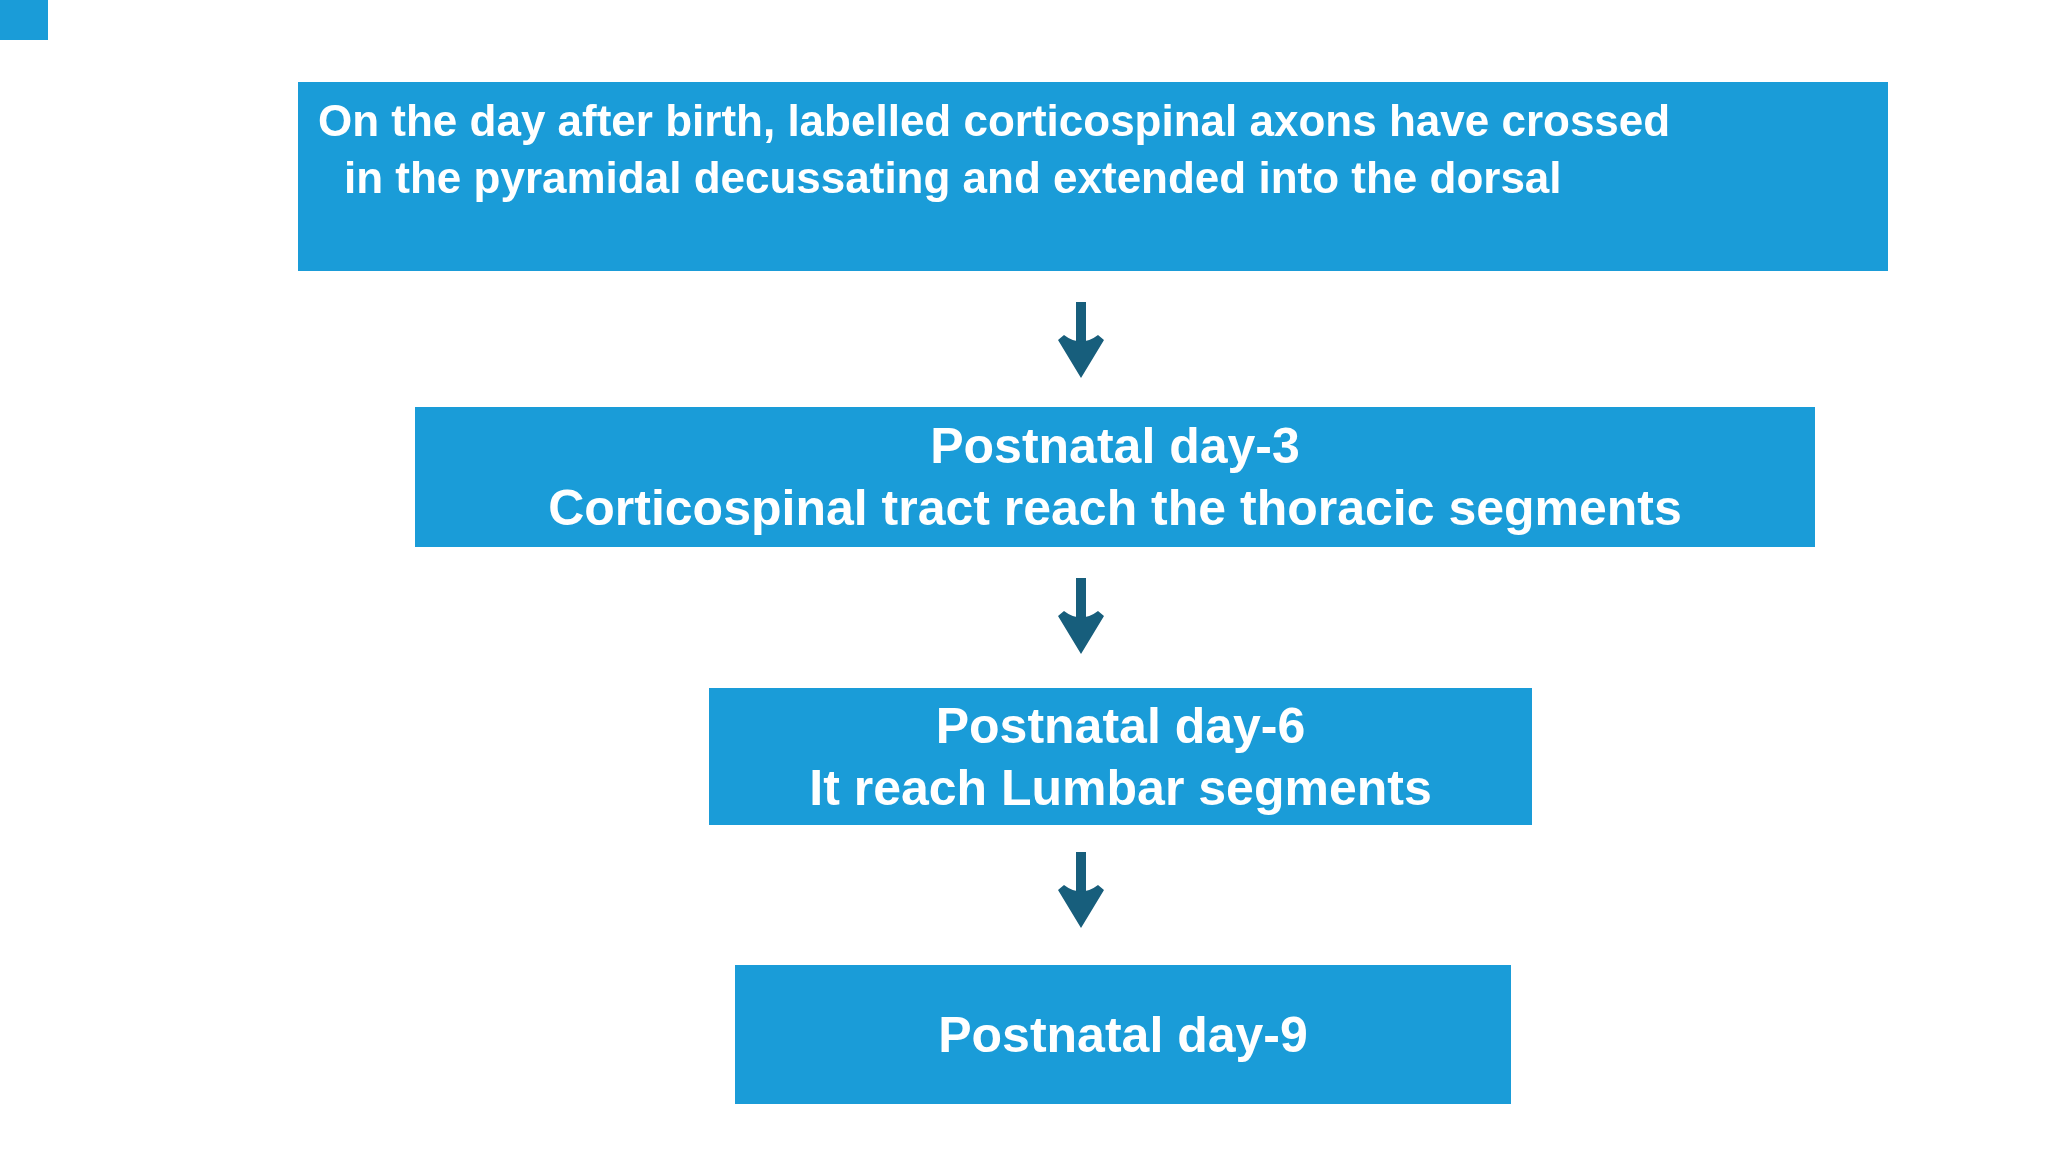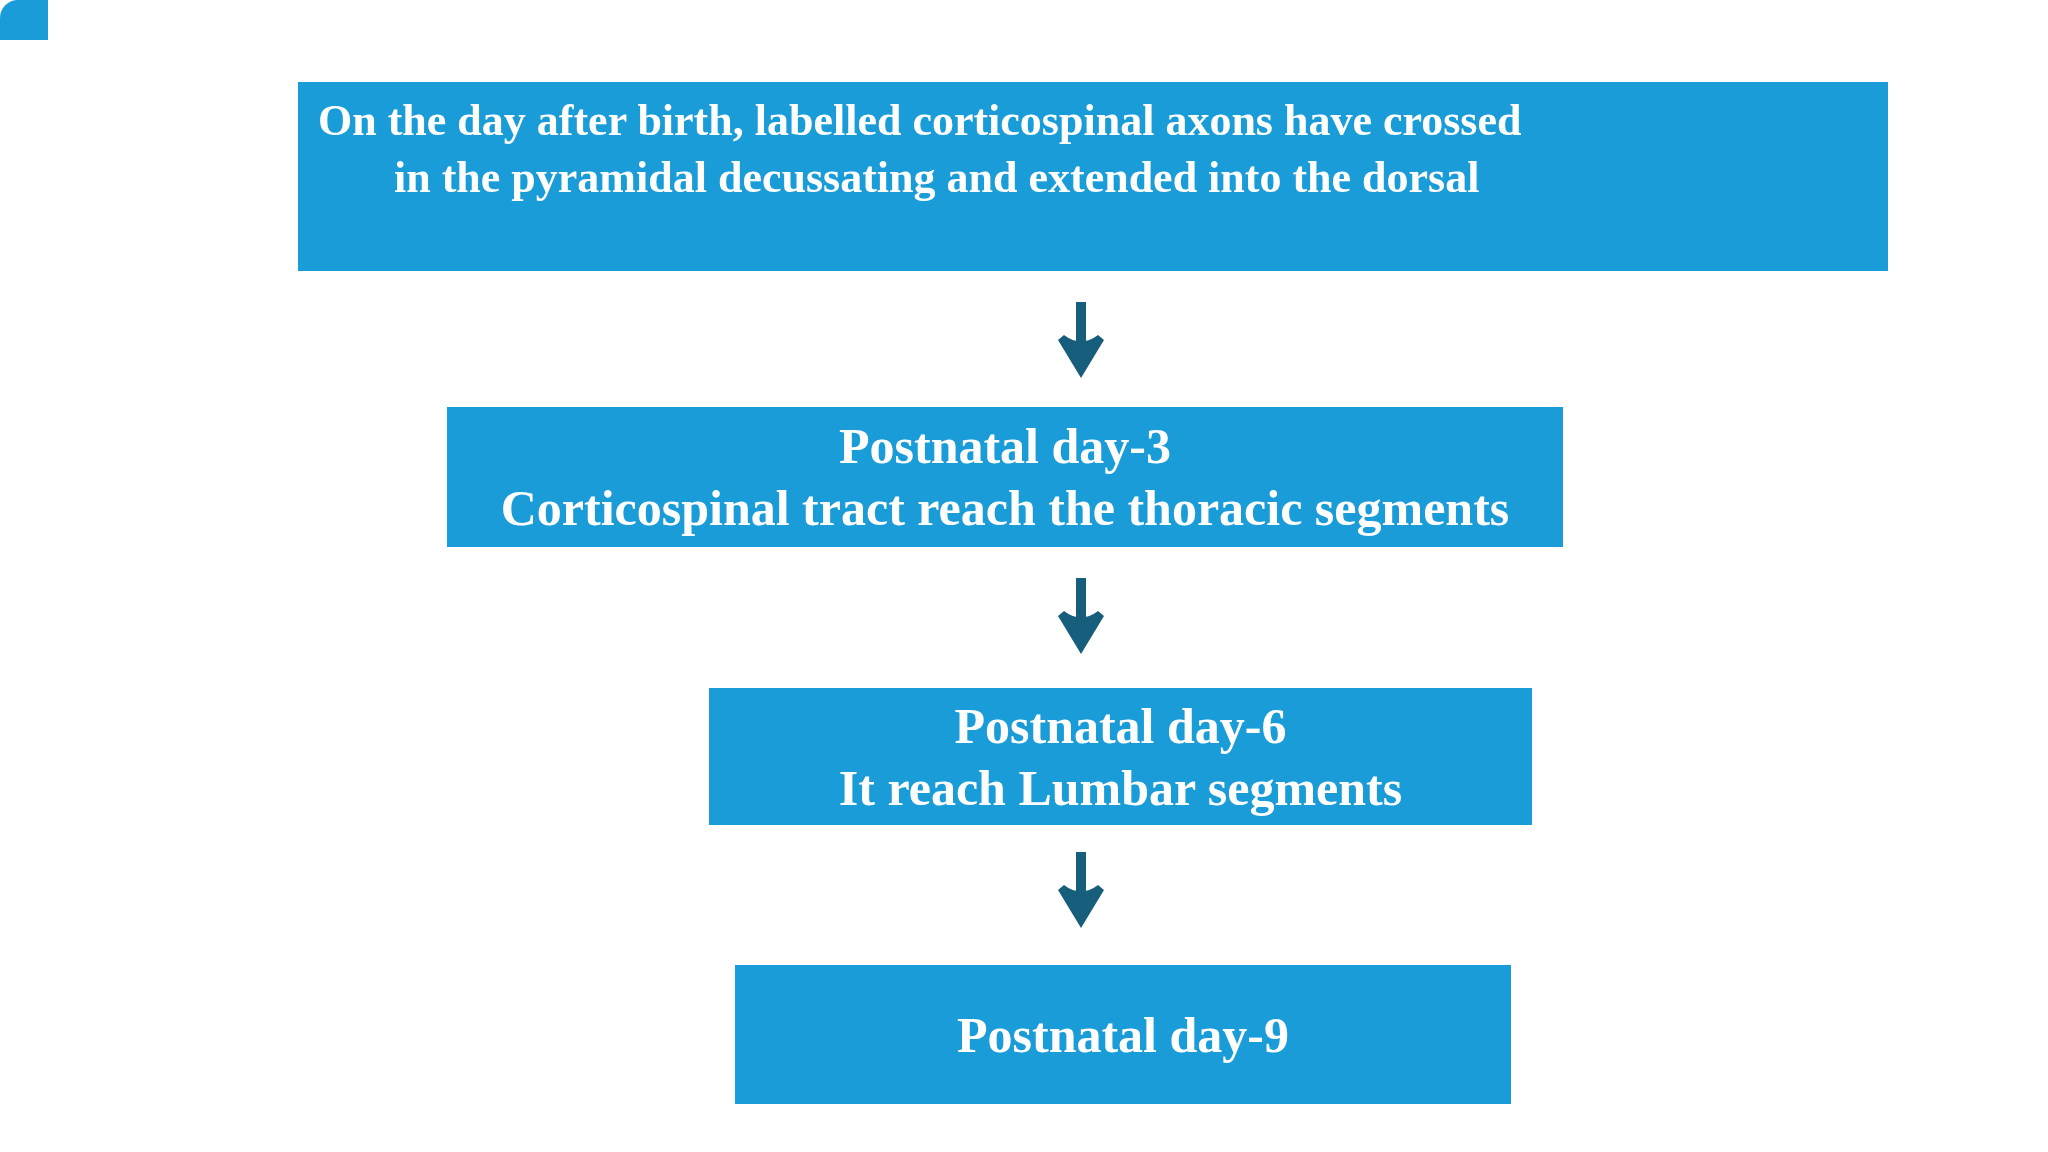--- a/index.html
+++ b/index.html
@@ -9,48 +9,47 @@
     --background: #FFFFFF;
   }
   * { margin: 0; padding: 0; box-sizing: border-box; }
   html, body { background: var(--background); }
   .canvas {
     position: relative;
     width: 2048px;
     height: 1152px;
     background: var(--background);
     overflow: hidden;
-    font-family: Liberation Serif, serif;
-    border-radius: 18px;
+    font-family: Liberation Sans, sans-serif;
   }
   .flow-box {
     position: absolute;
     background: var(--box-bg);
     color: var(--text);
     font-weight: bold;
   }
   
   .box-intro {
     left: 298px; top: 82px; width: 1590px; height: 189px;
     font-size: 44px; line-height: 57px;
     padding-top: 10px;
     text-align: left;
   }
   .box-intro .line { padding-left: 20px; white-space: nowrap; }
-  .box-intro .line.indent { padding-left: 80px; margin-left: 16px; }
+  .box-intro .line.indent { padding-left: 46px; }
   
   .box-centered {
     display: flex;
     flex-direction: column;
     justify-content: center;
     align-items: center;
     text-align: center;
     font-size: 50px; line-height: 62px;
   }
-  .box-day3 { left: 447px; top: 407px; width: 1116px; height: 140px; align-items: center; }
+  .box-day3 { left: 415px; top: 407px; width: 1400px; height: 140px; align-items: center; }
   .box-day6 { left: 709px; top: 688px; width: 823px; height: 137px; }
   .box-day9 { left: 706px; top: 965px; width: 776px; height: 139px; margin-left: 29px; }
   .box-centered .line { white-space: nowrap; }
   .arrow {
     position: absolute;
     left: 1053px;
     width: 56px;
     height: 76px;
     color: var(--arrow);
   }

